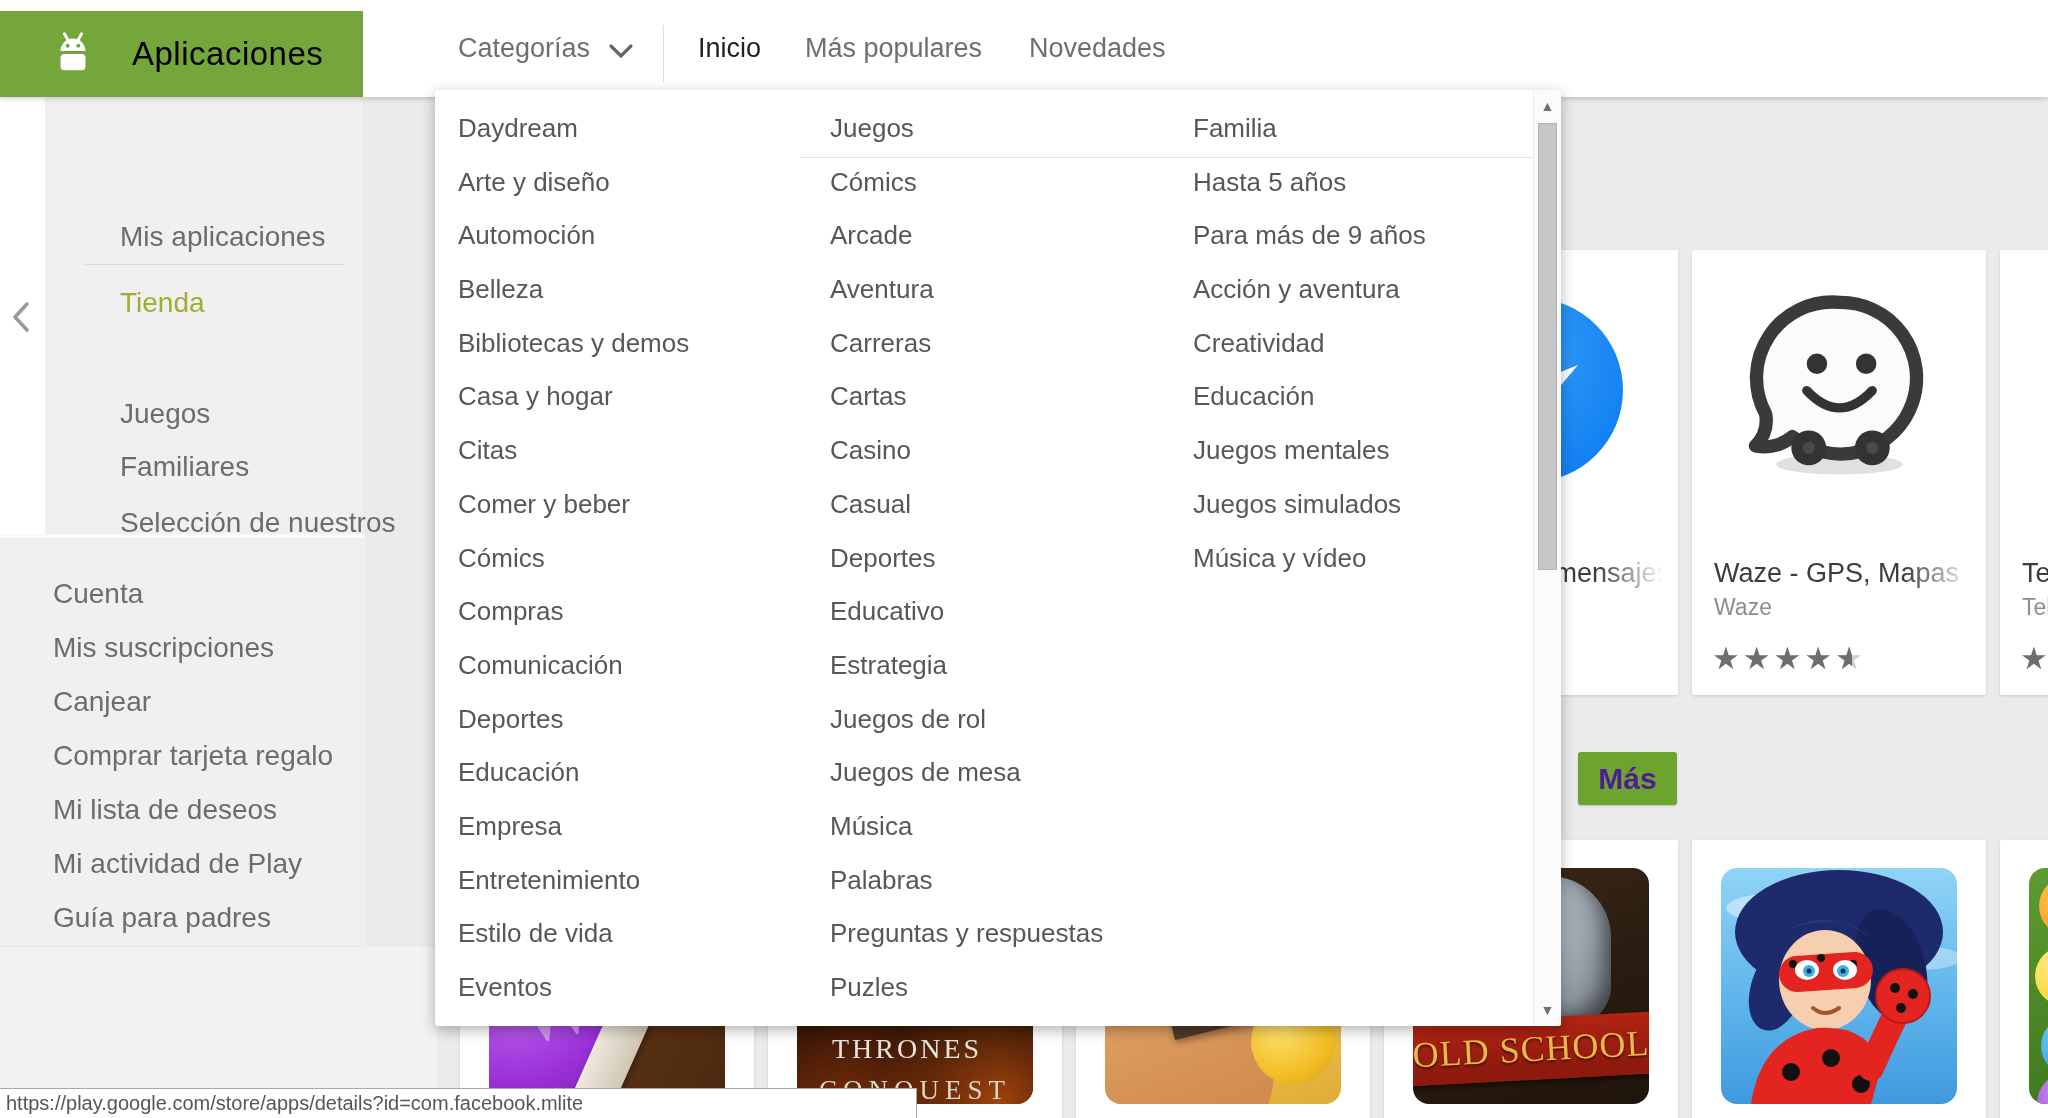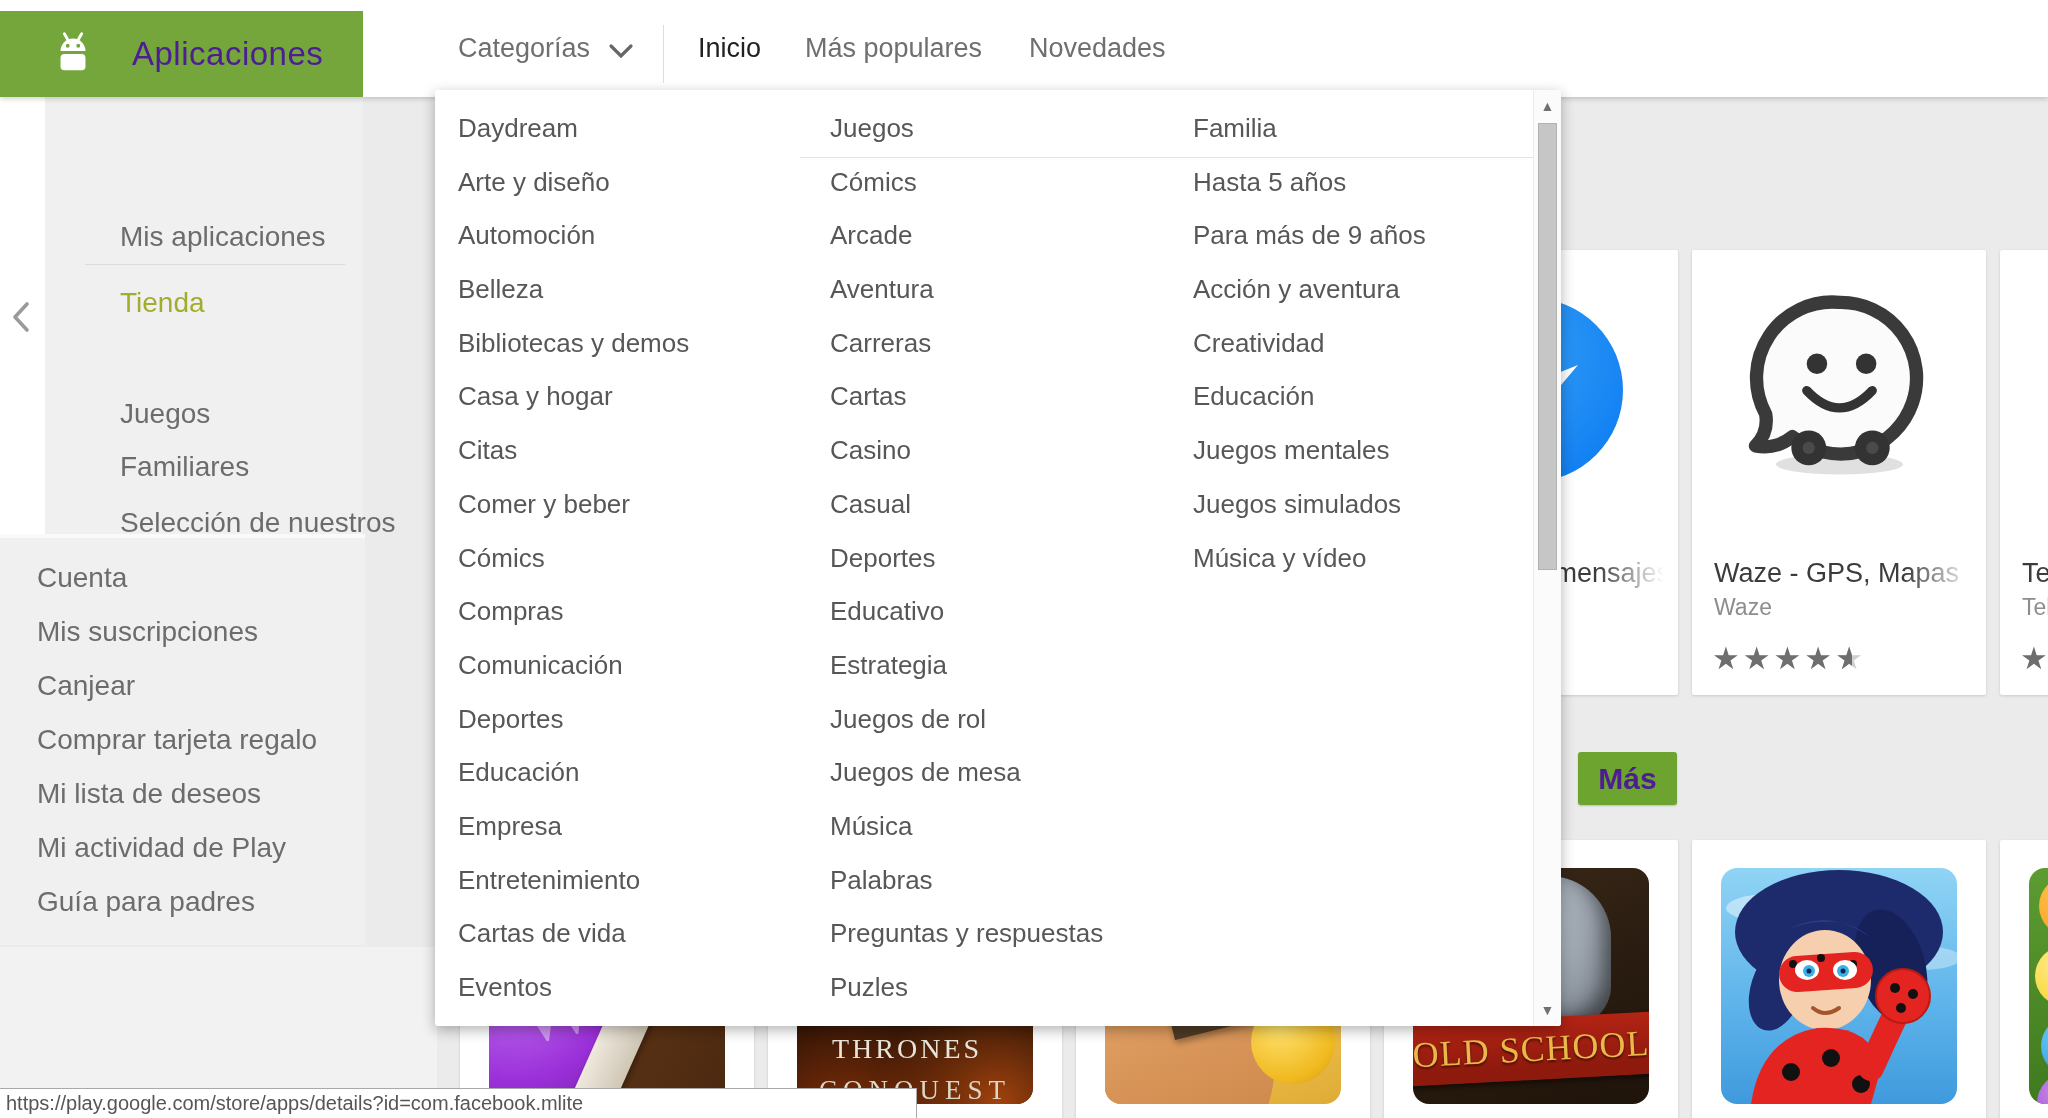--- a/index.html
+++ b/index.html
@@ -6,40 +6,40 @@
   #app{position:relative;width:2048px;height:1118px;overflow:hidden;
        background:#ebebeb;font-family:"Liberation Sans",sans-serif;}
   .abs{position:absolute;}
 
   
   #topbar{left:0;top:0;width:2048px;height:97px;background:#ffffff;
           box-shadow:0 2px 5px rgba(0,0,0,.18);z-index:30;}
   #app-block{left:0;top:11px;width:363px;height:86px;background:#75a63b;
              display:flex;align-items:center;}
   #app-block .robot{margin-left:50px;}
-  #app-block .lbl{color:#4c1d95;font-size:33px;margin-left:36px;letter-spacing:.5px;}
+  #app-block .lbl{color:#000000;font-size:33px;margin-left:36px;letter-spacing:.5px;}
   .nav-item{top:0;height:97px;display:flex;align-items:center;font-size:27px;color:#6f6f6f;cursor:pointer;}
   #nav-categories{left:458px;}
   #nav-categories .chev{margin-left:18px;margin-top:4px;}
   #nav-divider{left:663px;top:25px;width:1px;height:58px;background:#dedede;}
   .nav-active{color:#212121;}
 
   
   #left-white{left:0;top:97px;width:45px;height:438px;background:#fff;z-index:2;}
   #side1{left:45px;top:97px;width:318px;height:438px;background:#f0f0f0;z-index:3;}
   #side-gap{left:0;top:534px;width:365px;height:4px;background:#fafafa;z-index:4;}
   #side2{left:0;top:538px;width:365px;height:407px;background:#f0f0f0;z-index:3;}
   #bottom-left-patch{left:0;top:947px;width:437px;height:141px;background:#f2f2f2;z-index:1;}
   .side-item{font-size:28px;color:#6c6c6c;cursor:pointer;white-space:nowrap;}
   #side1 .side-item{left:40px;margin-left:35px;}
   .tienda{color:#a4ac2f;}
   #side1-divider{left:40px;top:167px;width:260px;height:1px;background:#dcdcdc;}
   #sel-expertos{white-space:normal!important;width:278px;line-height:33px;}
   #collapse-chevron{left:10px;top:300px;z-index:5;cursor:pointer;}
-  #side2 ul{list-style:none;margin:0;padding:13px 0 0 37px;}
+  #side2 ul{list-style:none;margin:16px;padding:13px 0 0 37px;}
   #side2 li{height:54px;line-height:54px;font-size:28px;color:#6c6c6c;cursor:pointer;white-space:nowrap;}
 
   
   .card{position:absolute;width:294px;background:#fff;border-radius:2px;
         box-shadow:0 1px 3px rgba(0,0,0,.14);z-index:10;}
   .card.toprow{top:250px;height:445px;}
   .card.botrow{top:840px;height:290px;}
   .appicon-round{position:absolute;left:29px;top:28px;width:236px;height:236px;
                  border-radius:16px;overflow:hidden;}
   .card-title{position:absolute;left:22px;right:6px;top:308px;font-size:27px;color:#3c3c3c;
@@ -345,21 +345,21 @@
         <li>Casa y hogar</li>
         <li>Citas</li>
         <li>Comer y beber</li>
         <li>Cómics</li>
         <li>Compras</li>
         <li>Comunicación</li>
         <li>Deportes</li>
         <li>Educación</li>
         <li>Empresa</li>
         <li>Entretenimiento</li>
-        <li>Cartas de vida</li>
+        <li>Estilo de vida</li>
         <li>Eventos</li>
       </ul>
     <ul class="menu-col" id="col-games">
 
     <li>Juegos</li>
         <li>Cómics</li>
         <li>Arcade</li>
         <li>Aventura</li>
         <li>Carreras</li>
         <li>Cartas</li>

